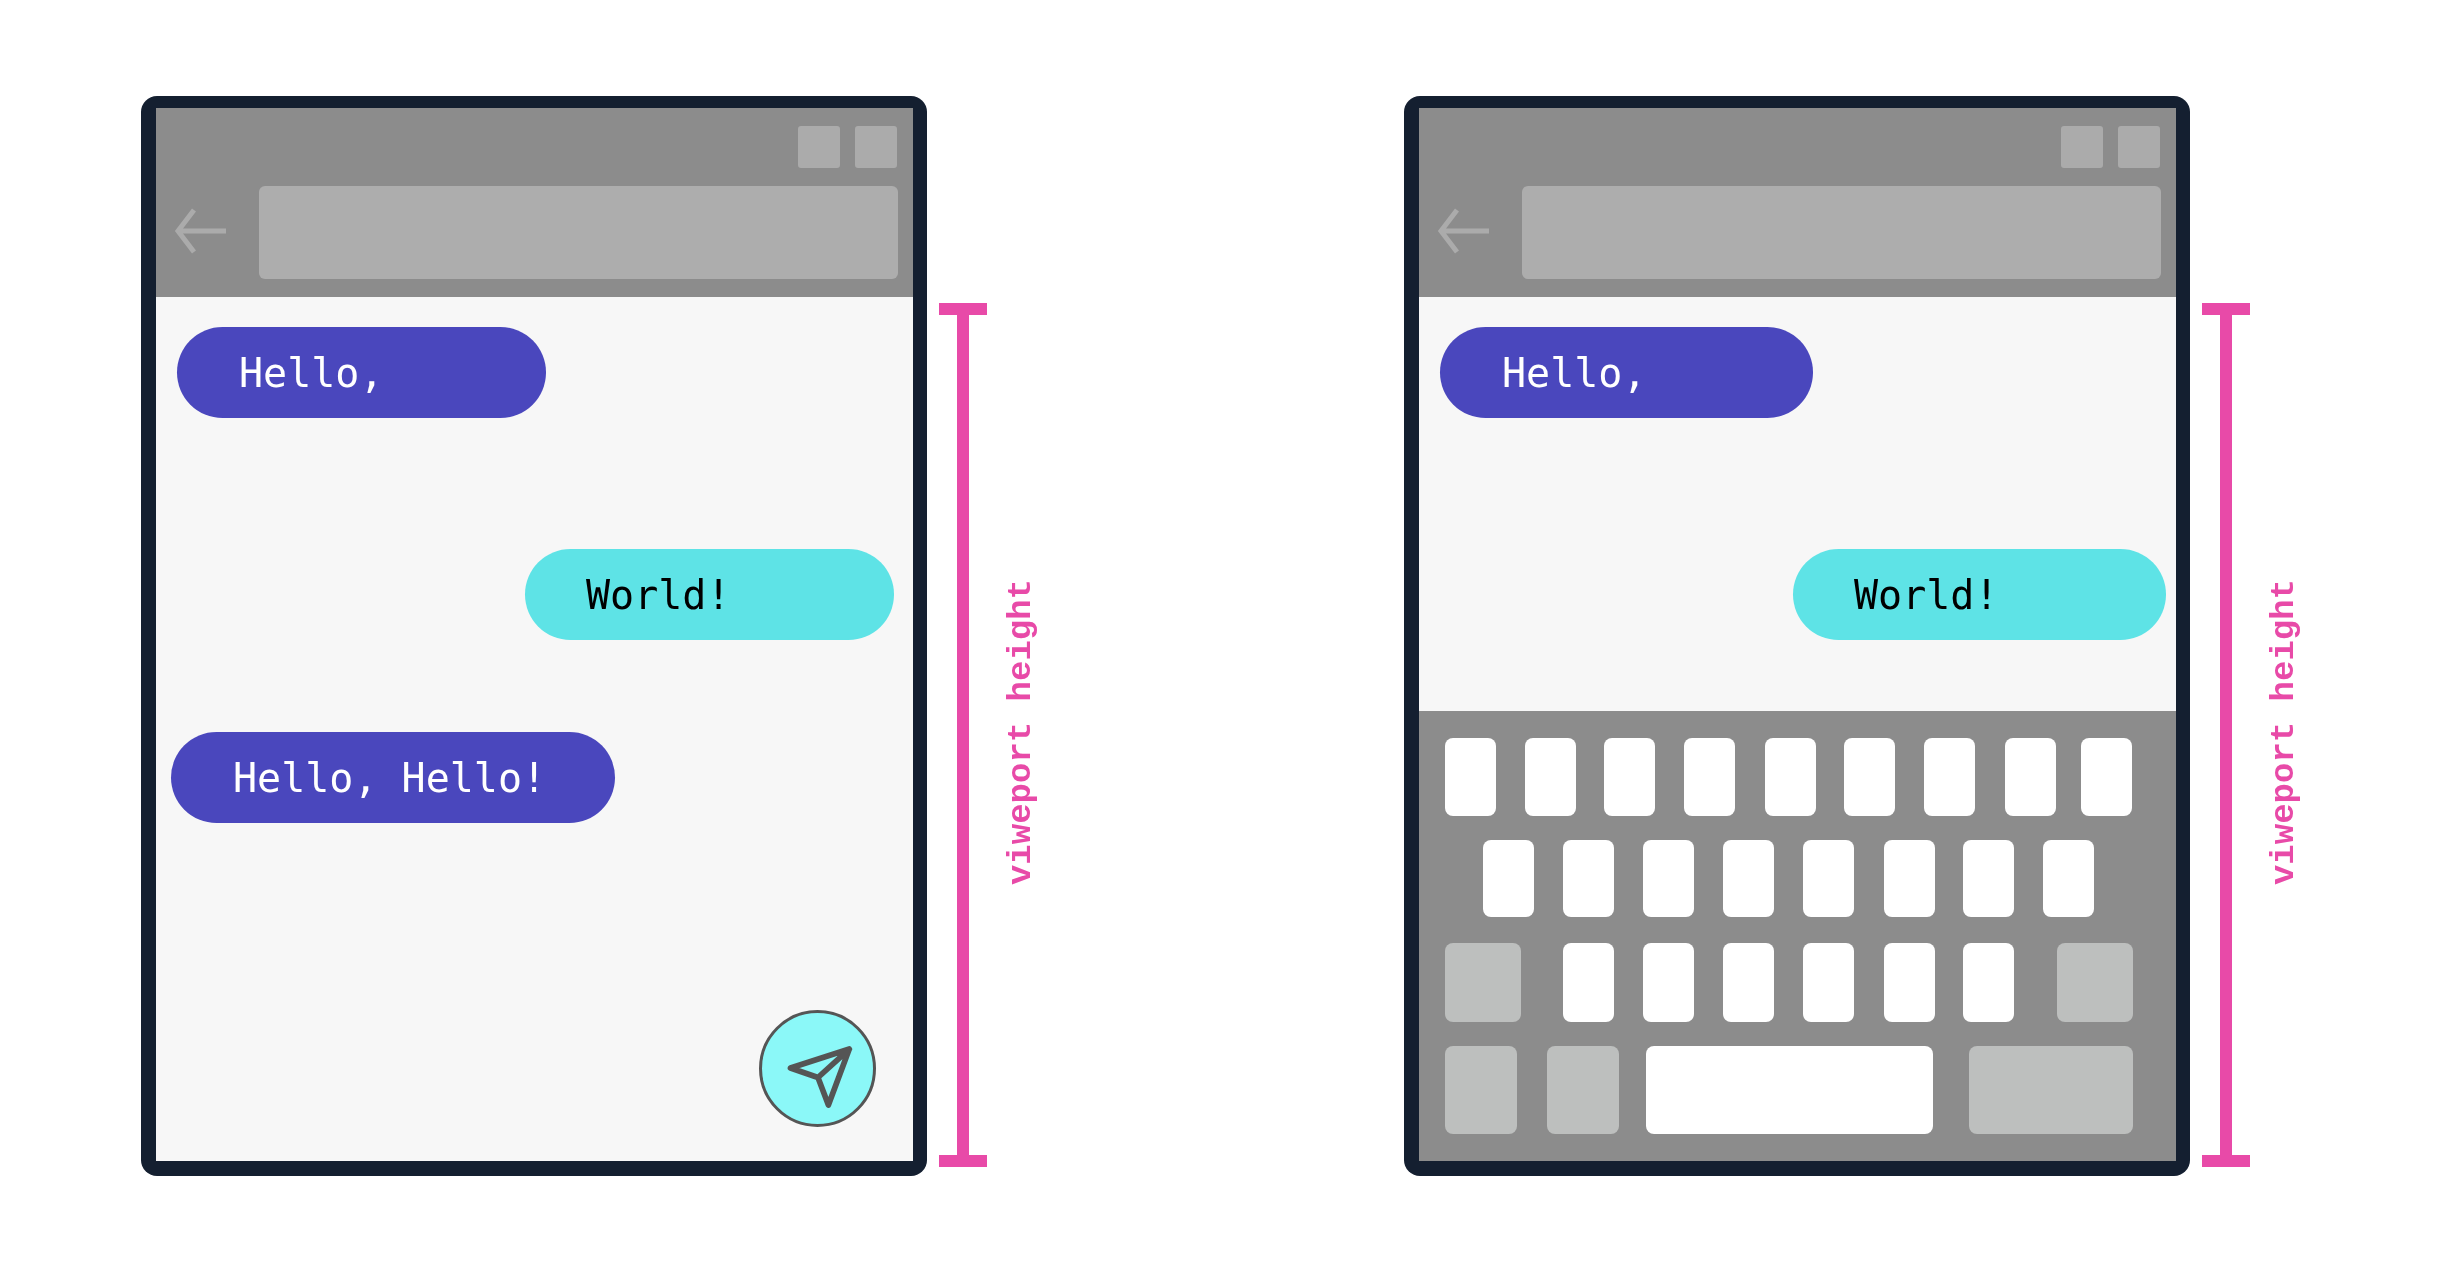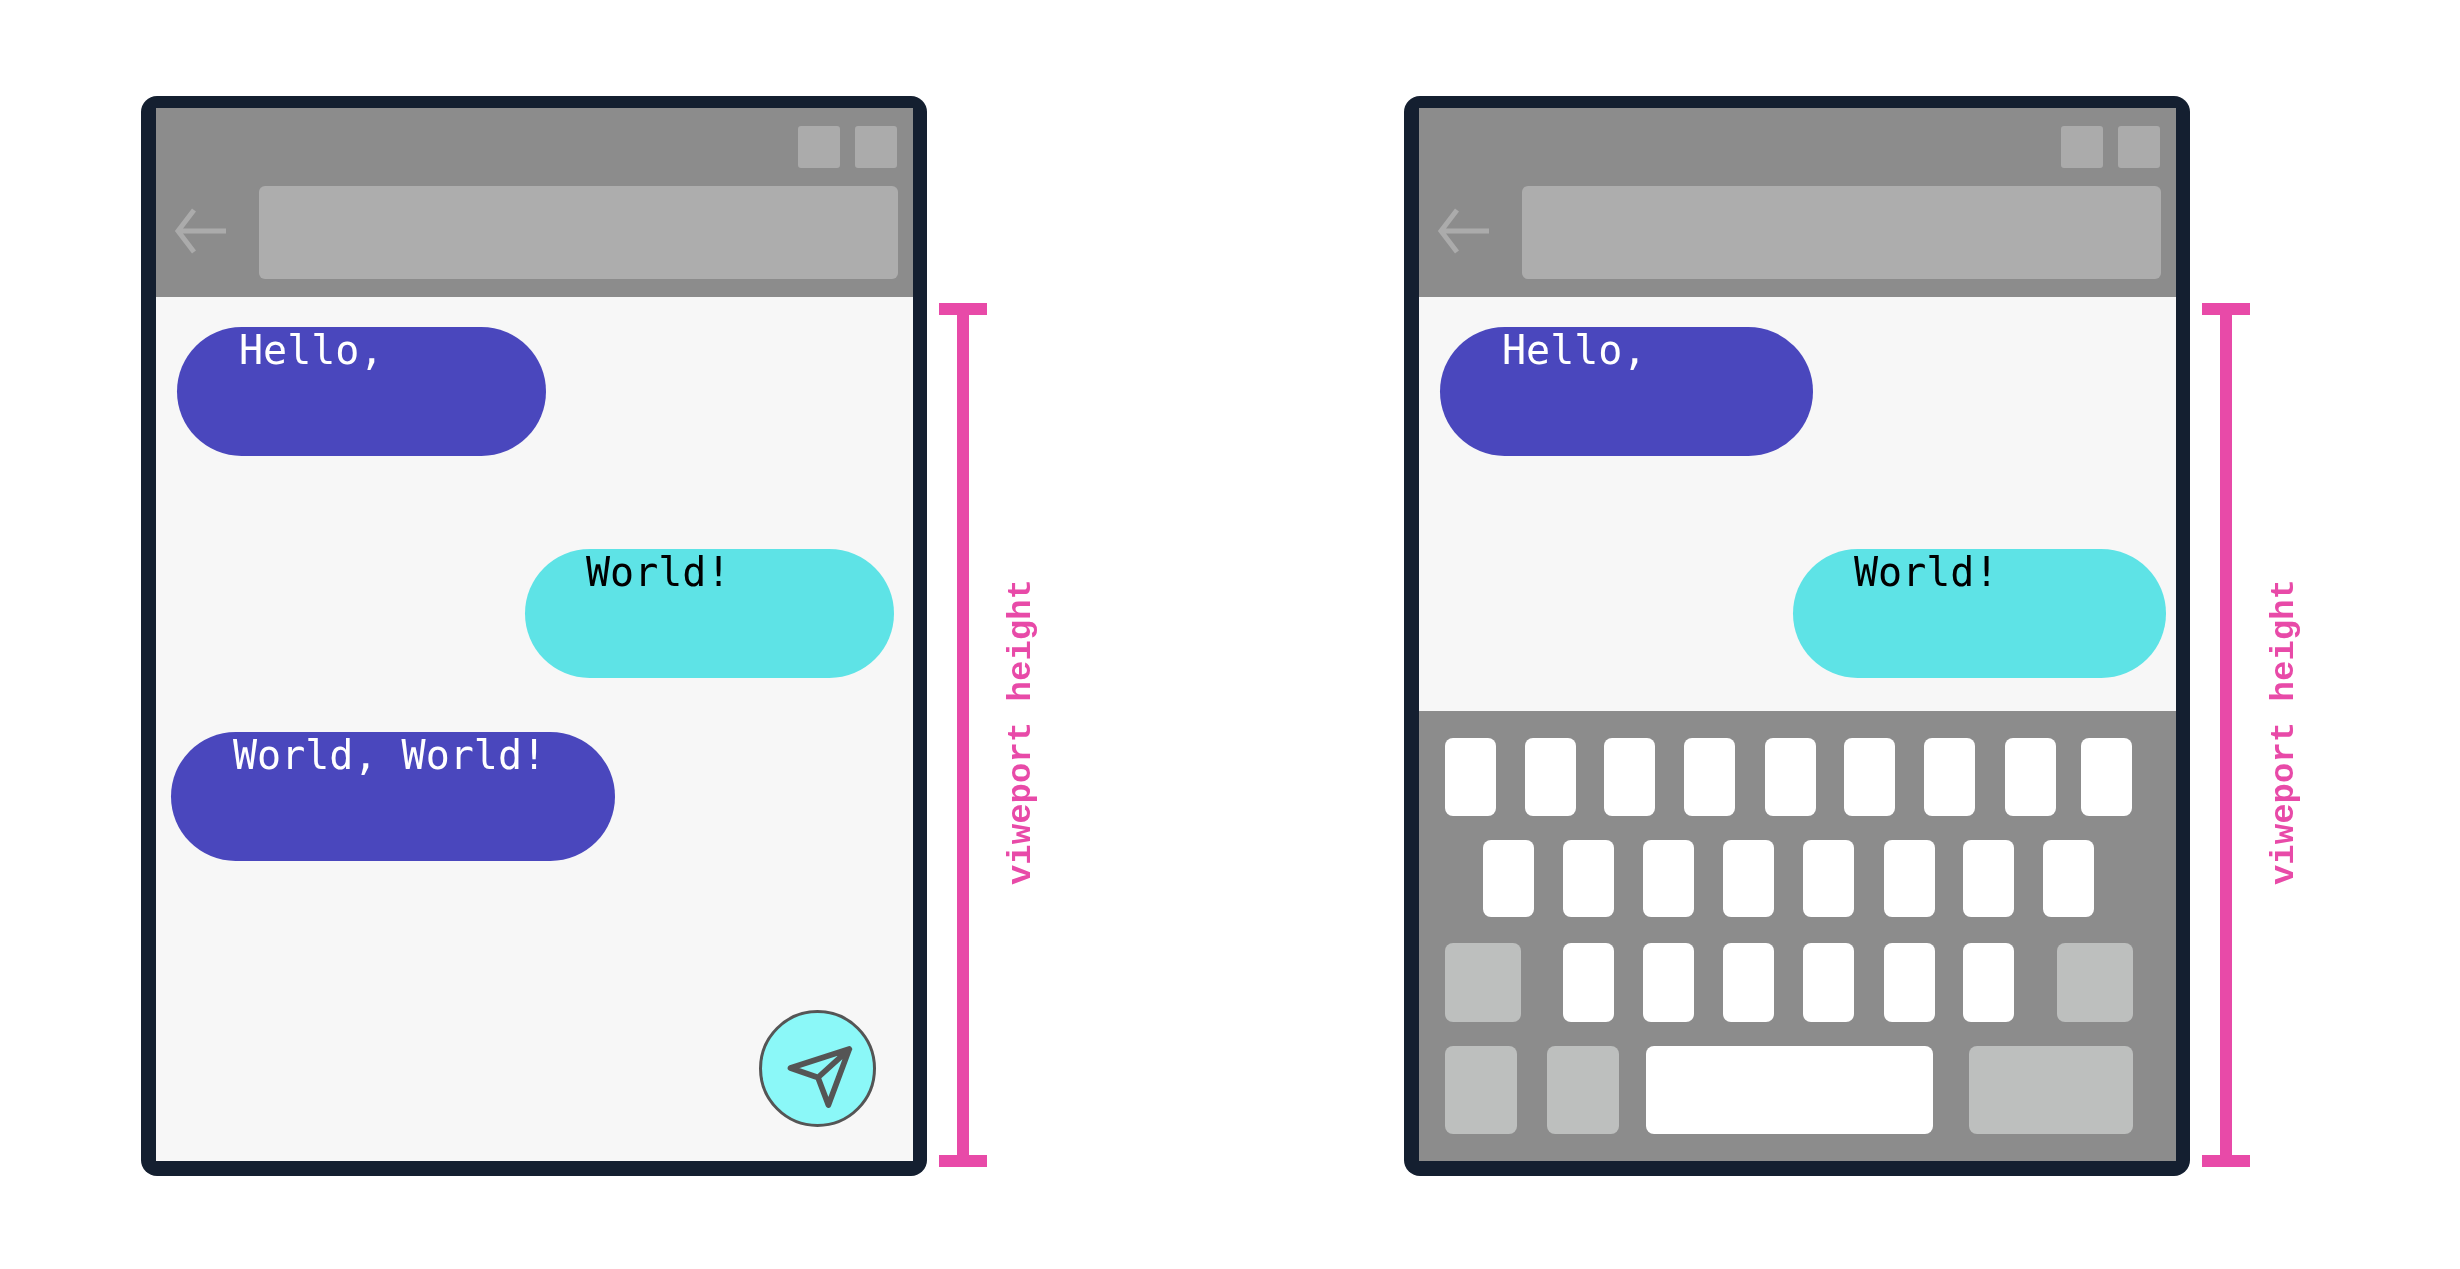--- a/index.html
+++ b/index.html
@@ -3,21 +3,21 @@
 <meta charset="utf-8">
 <style>
   html, body { margin:0; padding:0; background:#ffffff; }
   body { width:2460px; height:1269px; position:relative; overflow:hidden; font-family:"DejaVu Sans Mono", "Liberation Mono", monospace; }
   .phone { position:absolute; top:96px; width:786px; height:1080px; background:#141f30; border-radius:16px; }
   .screen { position:absolute; left:15px; top:12px; width:757px; height:1053px; background:#f7f7f7; overflow:hidden; }
   .header { position:absolute; left:0; top:0; width:100%; height:189px; background:#8c8c8c; }
   .win-btn { position:absolute; top:18px; width:42px; height:42px; background:#ababab; border-radius:3px; }
   .addr { position:absolute; left:103px; top:78px; width:639px; height:93px; background:#adadad; border-radius:6px; }
   .back { position:absolute; left:18px; top:98px; width:54px; height:50px; }
-  .bubble { position:absolute; height:129px; border-radius:65px; display:flex; font-size:40px; white-space:pre; box-sizing:border-box; }
+  .bubble { position:absolute; height:91px; border-radius:65px; display:flex; align-items:center; font-size:40px; white-space:pre; box-sizing:border-box; }
   .bubble.in { background:#4a47bd; color:#ffffff; }
   .bubble.out { background:#5ee3e6; color:#000000; }
   .input-box { position:absolute; left:43px; top:915px; width:516px; height:91px; background:#8bf8f8; border:3px solid #555555; border-radius:5px; box-sizing:border-box; font-size:40px; color:#555555; display:flex; align-items:center; padding-left:24px; }
   .send { position:absolute; left:603px; top:902px; width:117px; height:117px; border-radius:50%; background:#8bf8f8; border:3px solid #555555; box-sizing:border-box; }
   .keyboard { position:absolute; left:0; top:603px; width:100%; height:450px; background:#8c8c8c; }
   .key { position:absolute; background:#ffffff; border-radius:8px; }
   .key.mod { background:#bdbfbe; }
   .vh-line { position:absolute; width:12px; background:#e84aa8; }
   .vh-cap { position:absolute; width:48px; height:12px; background:#e84aa8; }
   .vh-label { position:absolute; font-family:"Liberation Mono", "DejaVu Sans Mono", monospace; font-weight:bold; font-size:34px; color:#e84aa8; white-space:nowrap; transform:rotate(-90deg); transform-origin:center center; }
@@ -36,21 +36,21 @@
       <div class="addr"></div>
     </div>
 
     <div class="bubble in" style="left:21px; top:219px; width:369px; padding-left:62px;">
       <span>Hello,</span>
     </div>
     <div class="bubble out" style="left:369px; top:441px; width:369px; padding-left:61px;">
       <span>World!</span>
     </div>
     <div class="bubble in" style="left:15px; top:624px; width:444px; padding-left:62px;">
-      <span>World, World!</span>
+      <span>Hello, Hello!</span>
     </div>
 
     <div class="send">
       <svg viewBox="0 0 117 117" width="111" height="111" style="position:absolute;left:0;top:0;">
         <path d="M30 58 L92 38 L70 97 L59 68 Z M59 68 L92 38" stroke="#555555" stroke-width="6" fill="none" stroke-linejoin="round" stroke-linecap="round"></path>
       </svg>
     </div>
   </div>
 </div>
 

